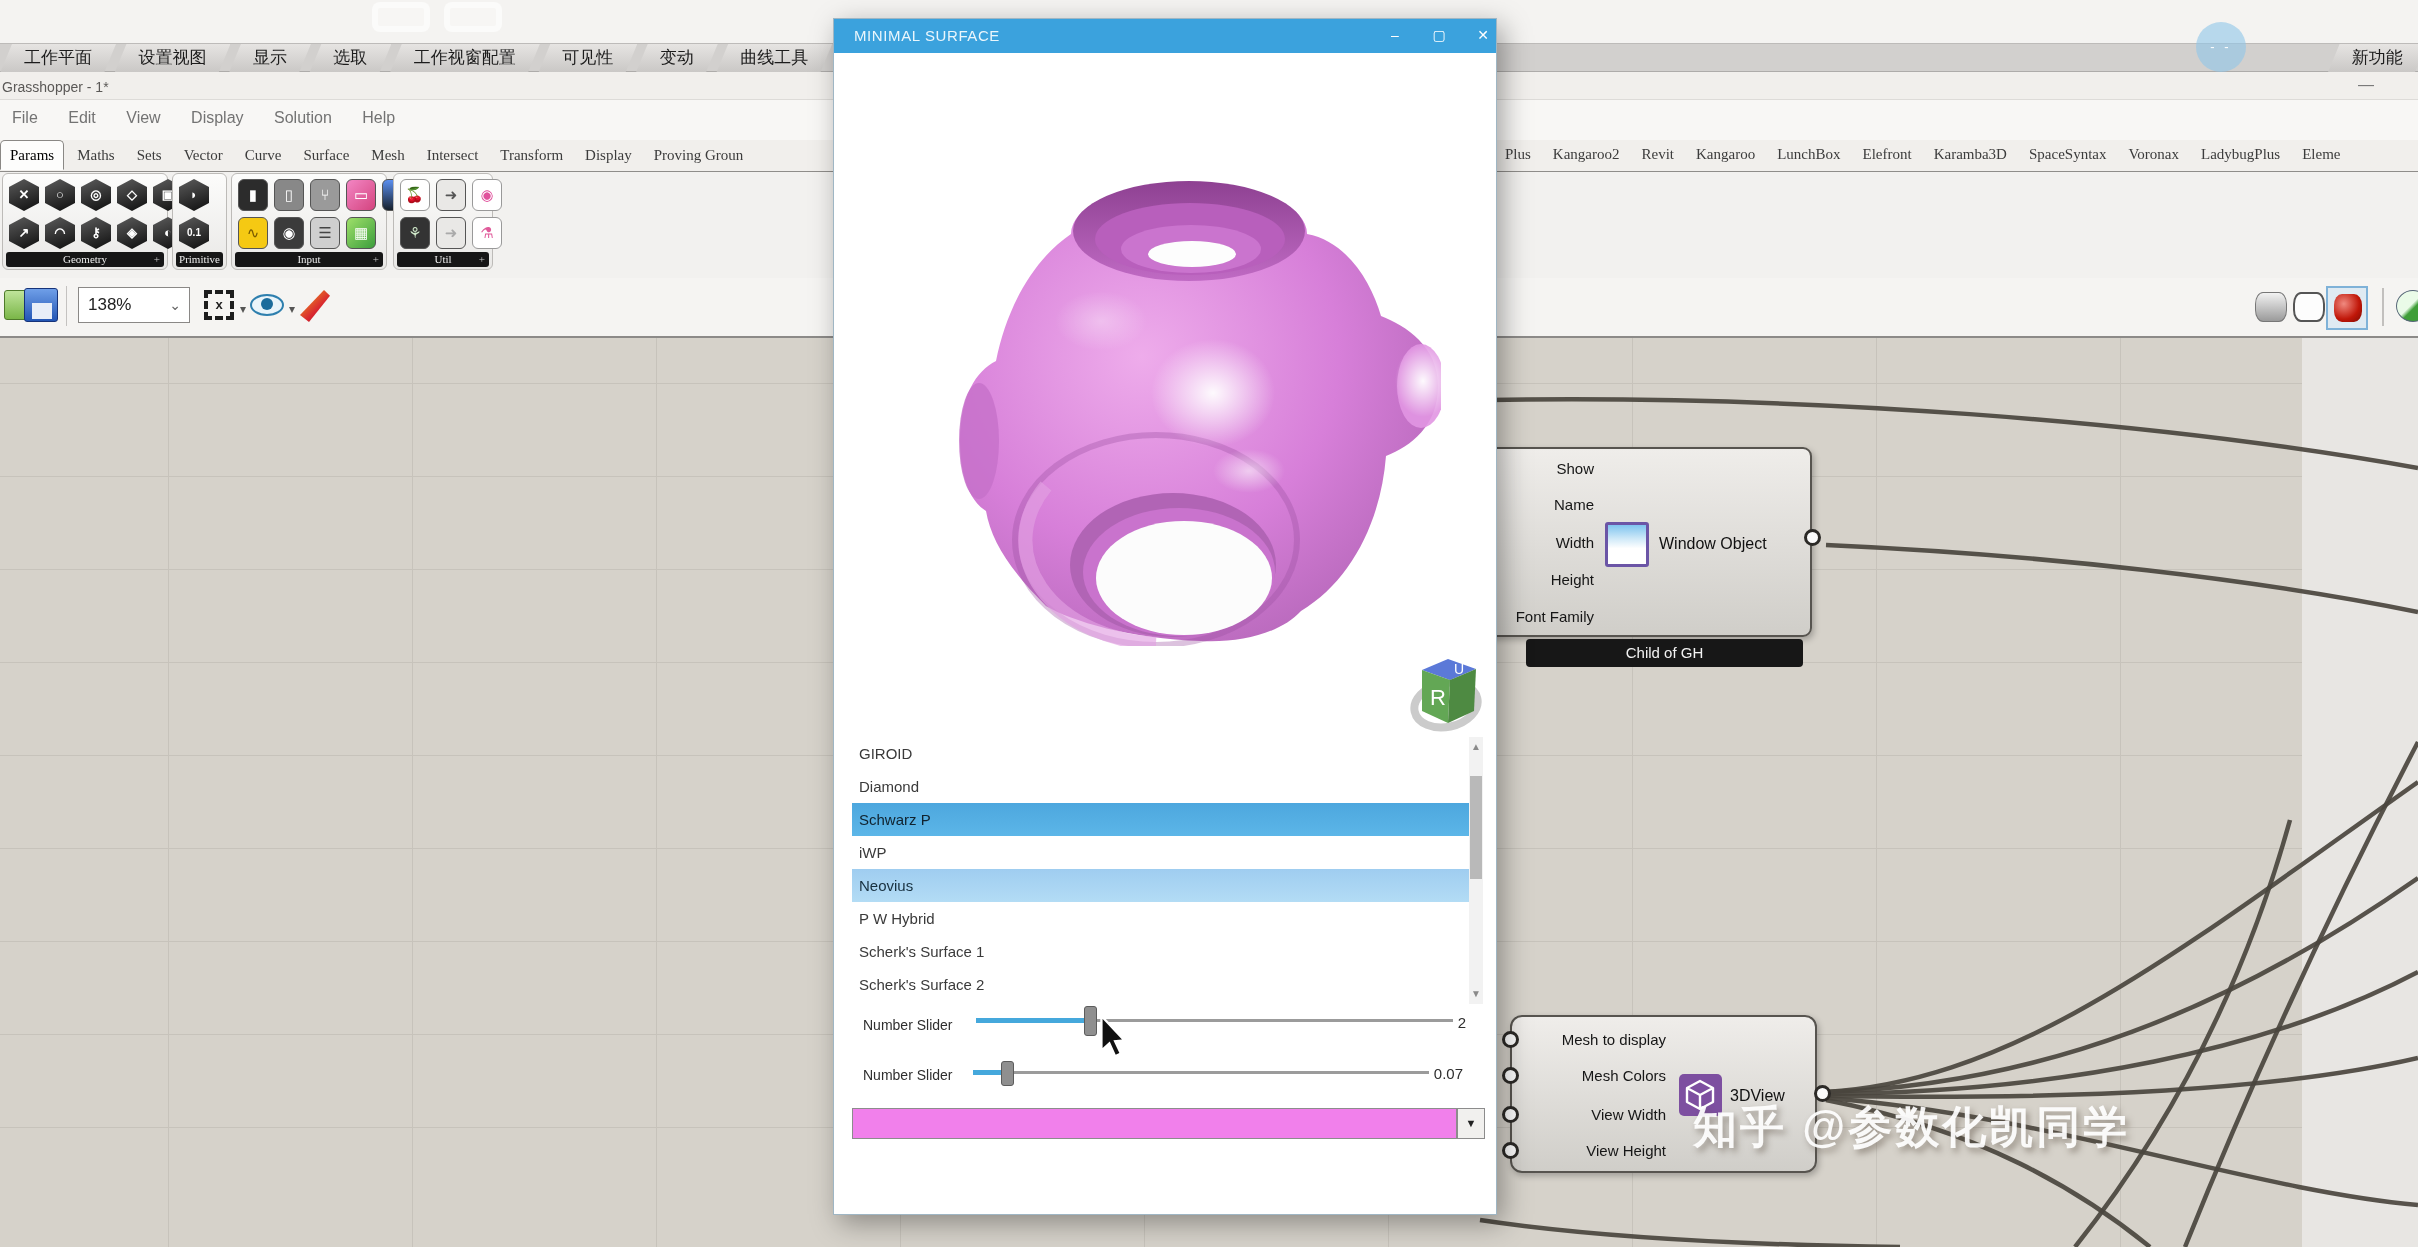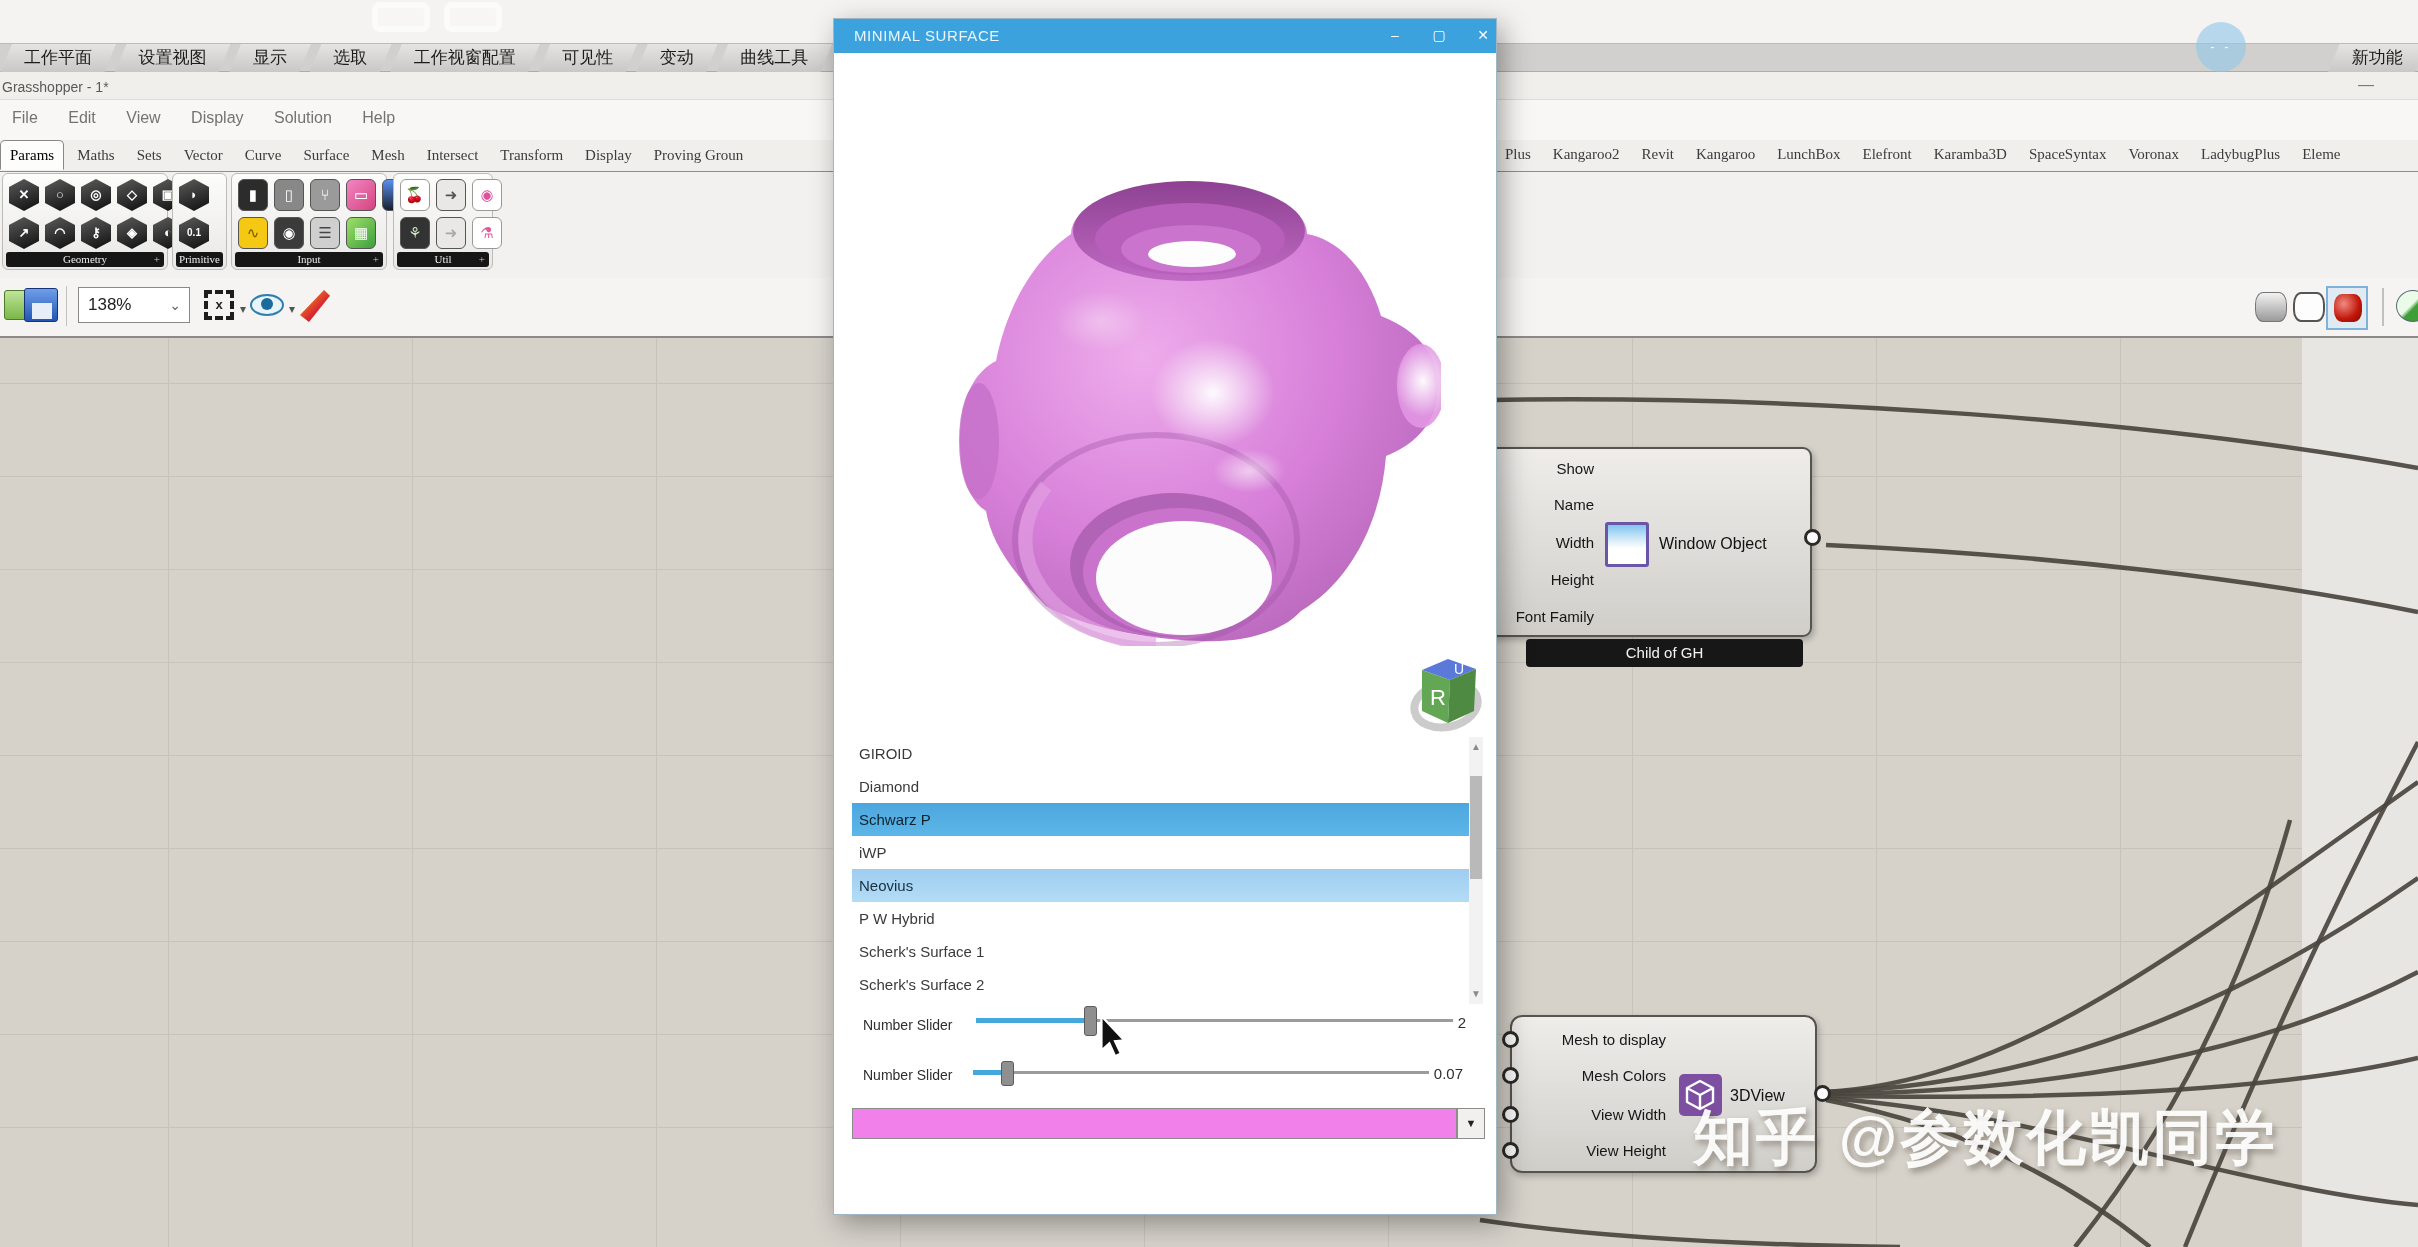--- a/index.html
+++ b/index.html
@@ -100,21 +100,21 @@
   .node-tag-label { position:absolute; font-size:16px; color:#111; }
   .port { position:absolute; width:17px; height:17px; border-radius:50%; background:#fbfbfb;
     border:3px solid #2c2a27; }
   .black-bar { position:absolute; background:#171717; border-radius:4px; color:#f2f2f2;
     font-size:15px; text-align:center; }
   #wo-icon { position:absolute; left:138px; top:73px; width:44px; height:45px; border:3px solid #6b55a6;
     border-radius:3px; background:linear-gradient(180deg,#7fc4ef 0%,#cfe9f8 35%,#ffffff 60%); }
   #view3d-icon { position:absolute; left:167px; top:57px; width:43px; height:42px; background:#7d4fa0;
     border-radius:5px; }
 
-  #watermark { left:1693px; top:1098px; font-size:60px; font-weight:bold; letter-spacing:3px;
+  #watermark { left:1693px; top:1098px; font-size:44px; font-weight:bold; letter-spacing:3px;
     color:rgba(255,255,255,.93); text-shadow:3px 4px 6px rgba(90,78,66,.5); white-space:nowrap; z-index:6; }
 
   
   #dialog { left:833px; top:18px; width:664px; height:1197px; background:#fff; z-index:10;
     box-shadow:6px 8px 26px rgba(0,0,0,.35); border:1px solid #9fb6c4; }
   #dlg-titlebar { left:0; top:0; width:100%; height:34px; background:#3ba2dd;padding-left:48px; }
   #dlg-title { left:20px; top:8px; font-size:15px; color:#eaf6fc; letter-spacing:.6px; }
   .dlg-btn { top:8px; color:#fff; font-size:14px; width:26px; text-align:center; }
   #surface-svg { left:117px; top:122px; }
   #ur-logo { left:576px; top:628px; }

